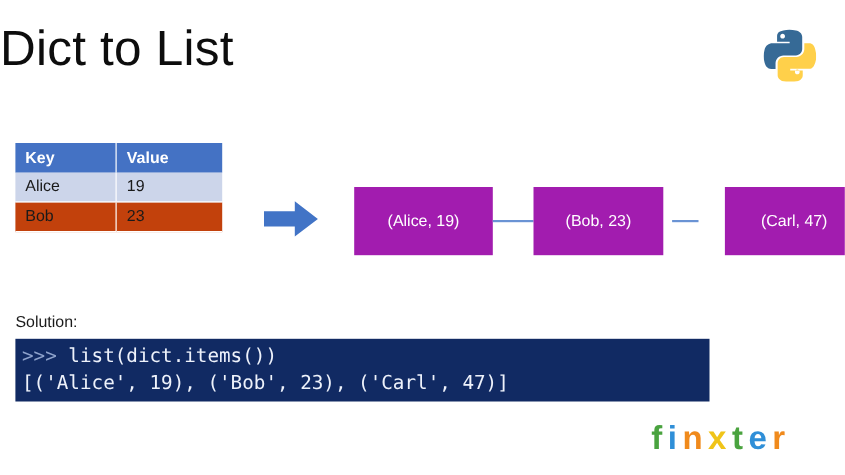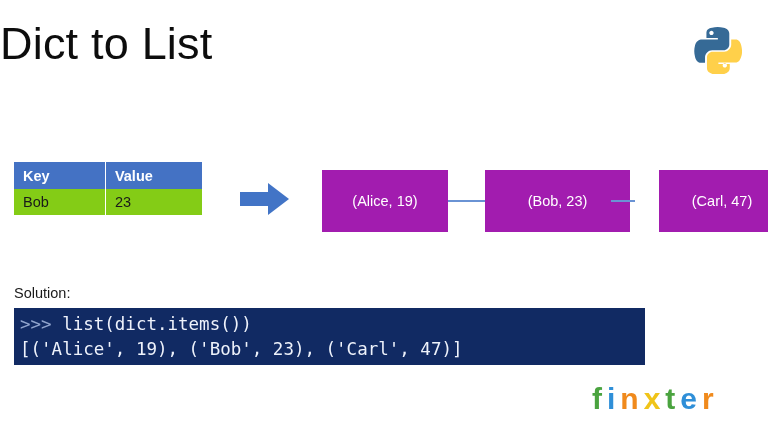--- a/index.html
+++ b/index.html
@@ -36,21 +36,21 @@
     left: 694px;
     top: 22px;
     width: 48px;
     height: 52px;
   }
 
   
   #kv-table {
     position: absolute;
     left: 14px;
-    top: 162px;
+    top: 130px;
     width: 188px;
     border-collapse: collapse;
     font-size: 14.5px;
   }
   #kv-table td, #kv-table th {
     padding: 4px 0 4px 9px;
     text-align: left;
     height: 18px;
     vertical-align: middle;
   }
@@ -61,21 +61,21 @@
     font-size: 14.5px;
     height: 19px;
   }
   #kv-table thead th.col-key { width: 92px; }
   #kv-table thead th.col-val { width: 96px; }
   #kv-table tbody tr.row-odd td {
     background: #ccd5ea;
     color: #1a1a1a;
   }
   #kv-table tbody tr.row-even td {
-    background: #84cc16;
+    background: #c2410c;
     color: #1a1a1a;
   }
   #kv-table tbody td {
     border-bottom: 1.5px solid #ffffff;
   }
   #kv-table tbody td.cell-sep {
     border-left: 1.5px solid #ffffff;
   }
   #kv-table thead th.cell-sep {
     border-left: 1.5px solid #ffffff;
@@ -96,21 +96,21 @@
     top: 170px;
     height: 62px;
     background: #a21caf;
     color: #ffffff;
     font-size: 14.5px;
     display: flex;
     align-items: center;
     justify-content: center;
   }
   #node-0 { left: 322px; width: 126px; }
-  #node-1 { left: 485px; width: 145px; justify-content: center; }
+  #node-1 { left: 485px; width: 118px; justify-content: center; }
   #node-2 { left: 659px; width: 126px; }
 
   .node-link {
     position: absolute;
     top: 200px;
     height: 2px;
     background: #6a93d4;
   }
   #link-0 { left: 448px; width: 37px; }
   #link-1 { left: 611px; width: 24px; }
@@ -168,20 +168,24 @@
 </div>
 
 <table id="kv-table">
   <thead>
     <tr>
       <th class="col-key">Key</th>
       <th class="col-val cell-sep">Value</th>
     </tr>
   </thead>
   <tbody>
+    <tr class="row-odd">
+      <td>Alice</td>
+      <td class="cell-sep">19</td>
+    </tr>
     <tr class="row-even">
       <td>Bob</td>
       <td class="cell-sep">23</td>
     </tr>
   </tbody>
 </table>
 
 <div id="flow-arrow">
   <svg viewBox="0 0 50 34" width="50" height="34" aria-hidden="true">
     <polygon points="0,10 28,10 28,1 49,17 28,33 28,24 0,24" fill="#4274c6"></polygon>

